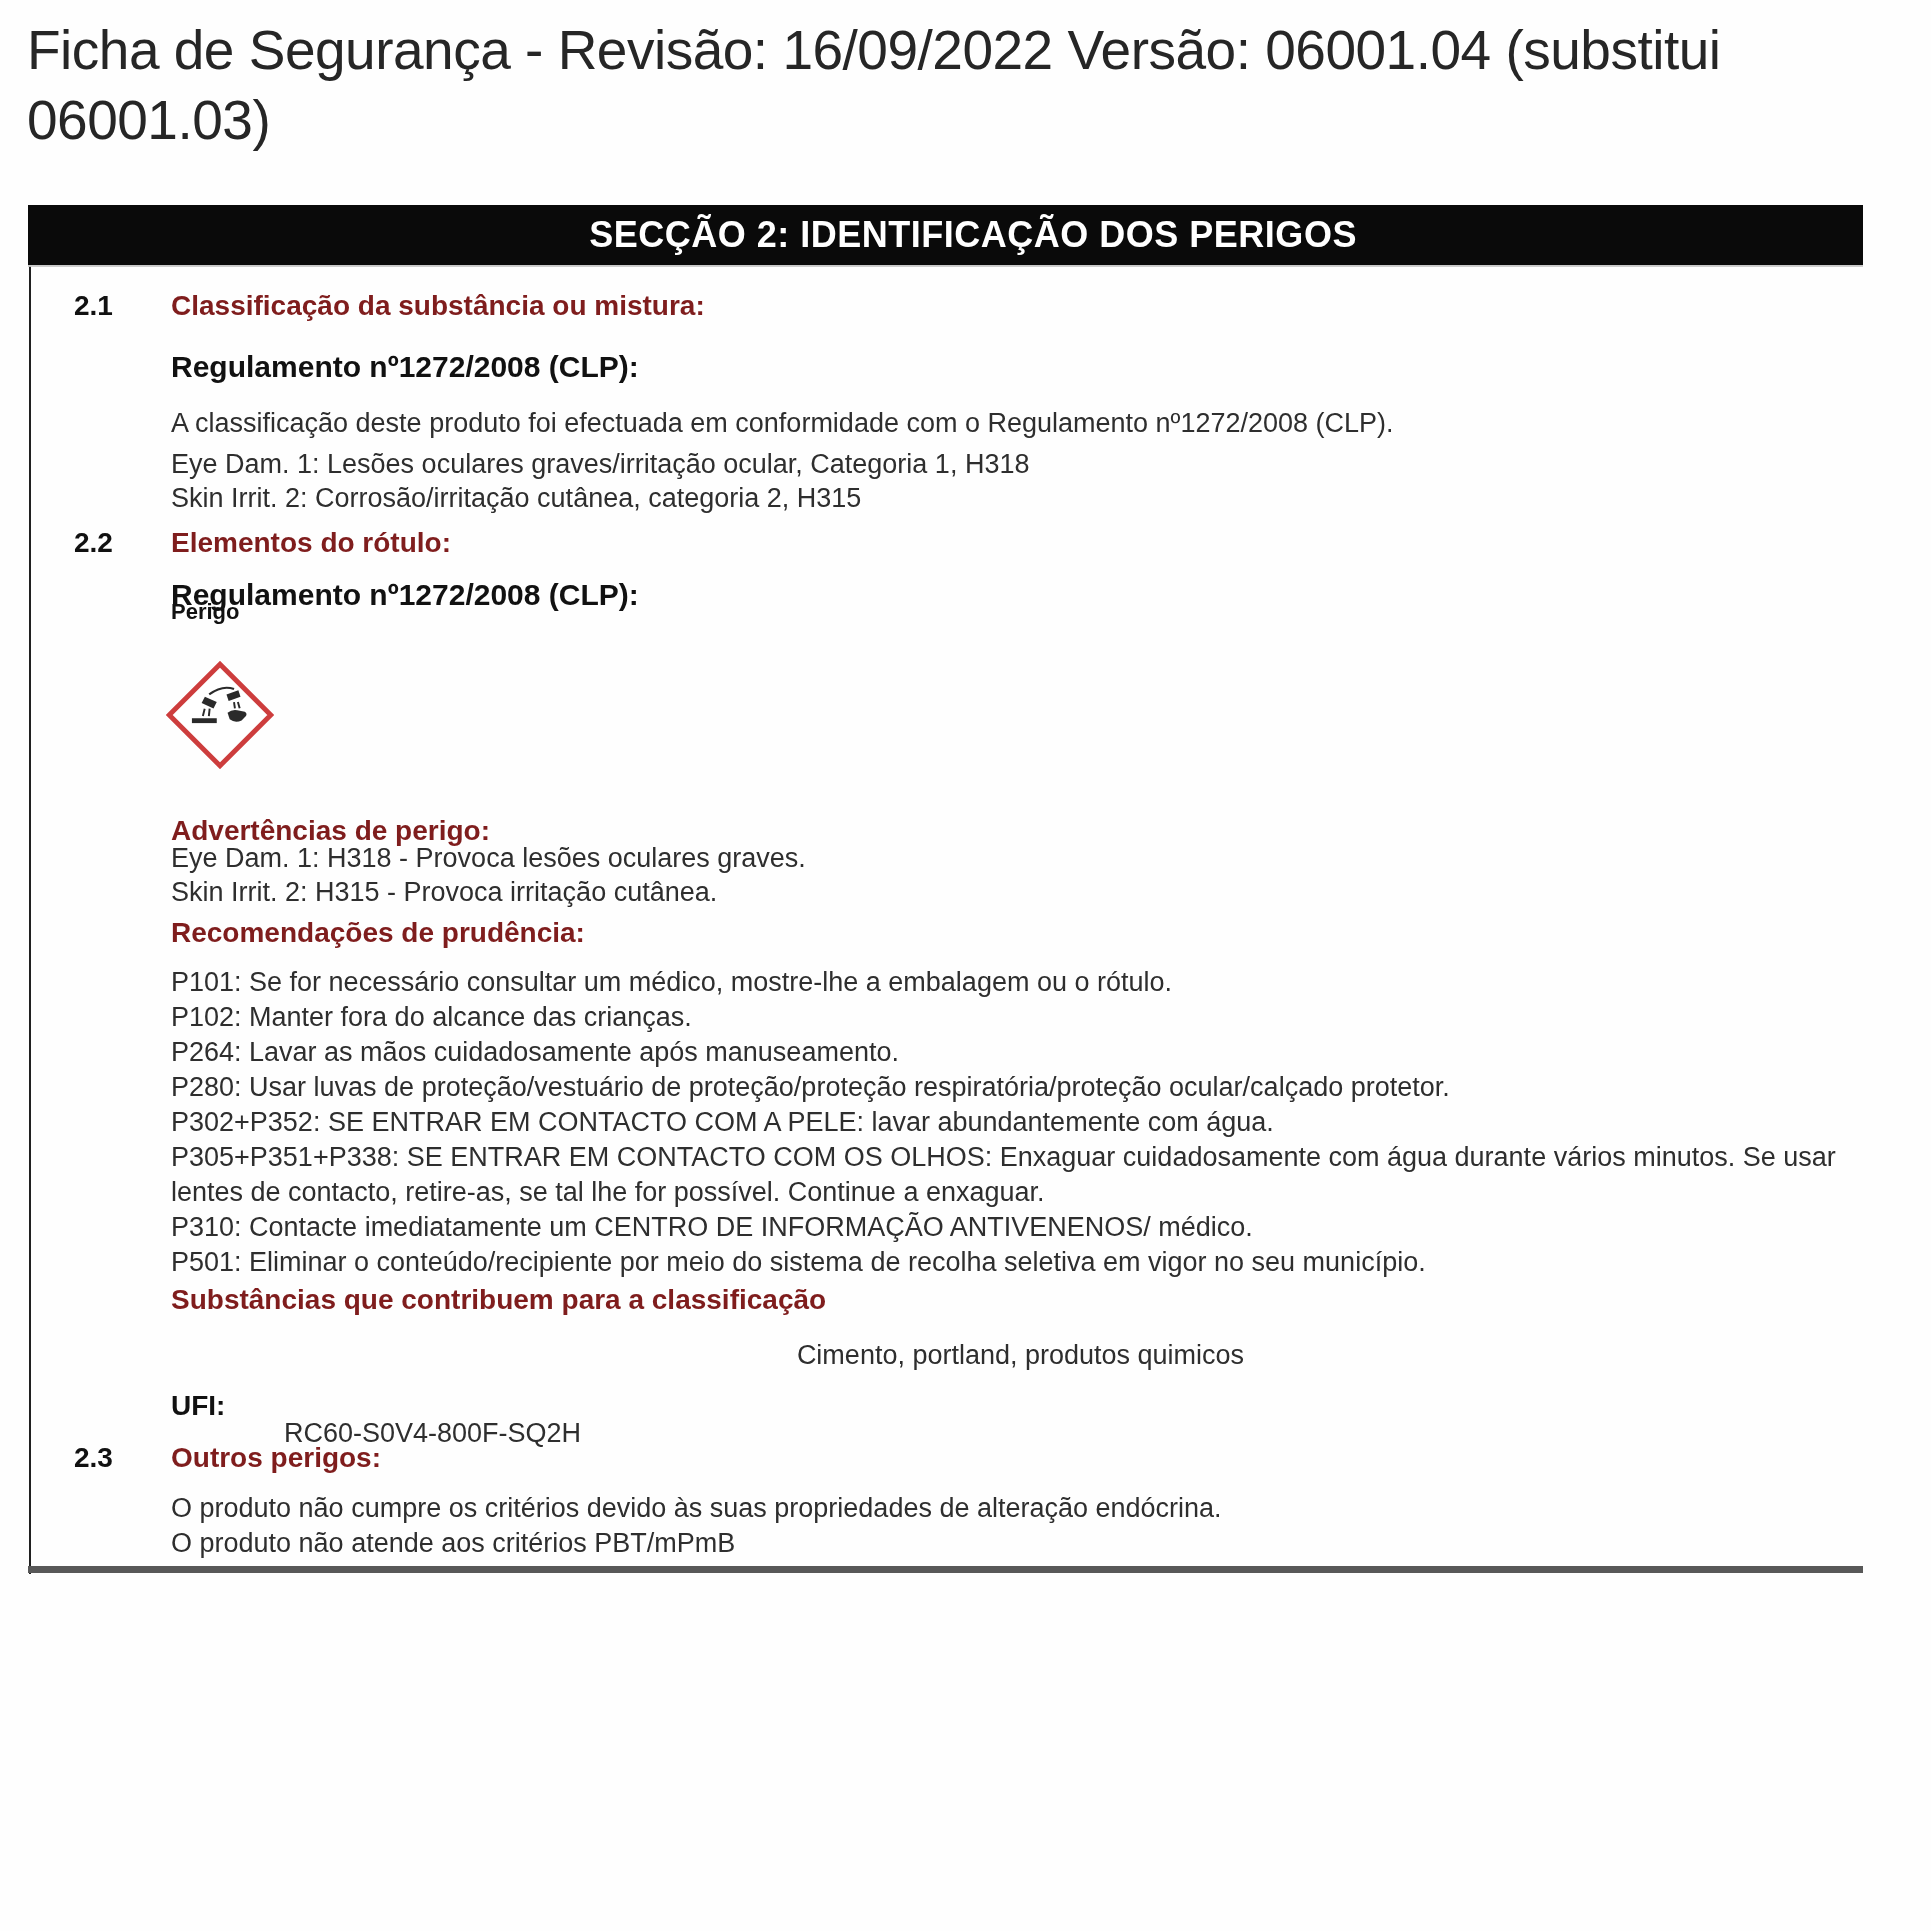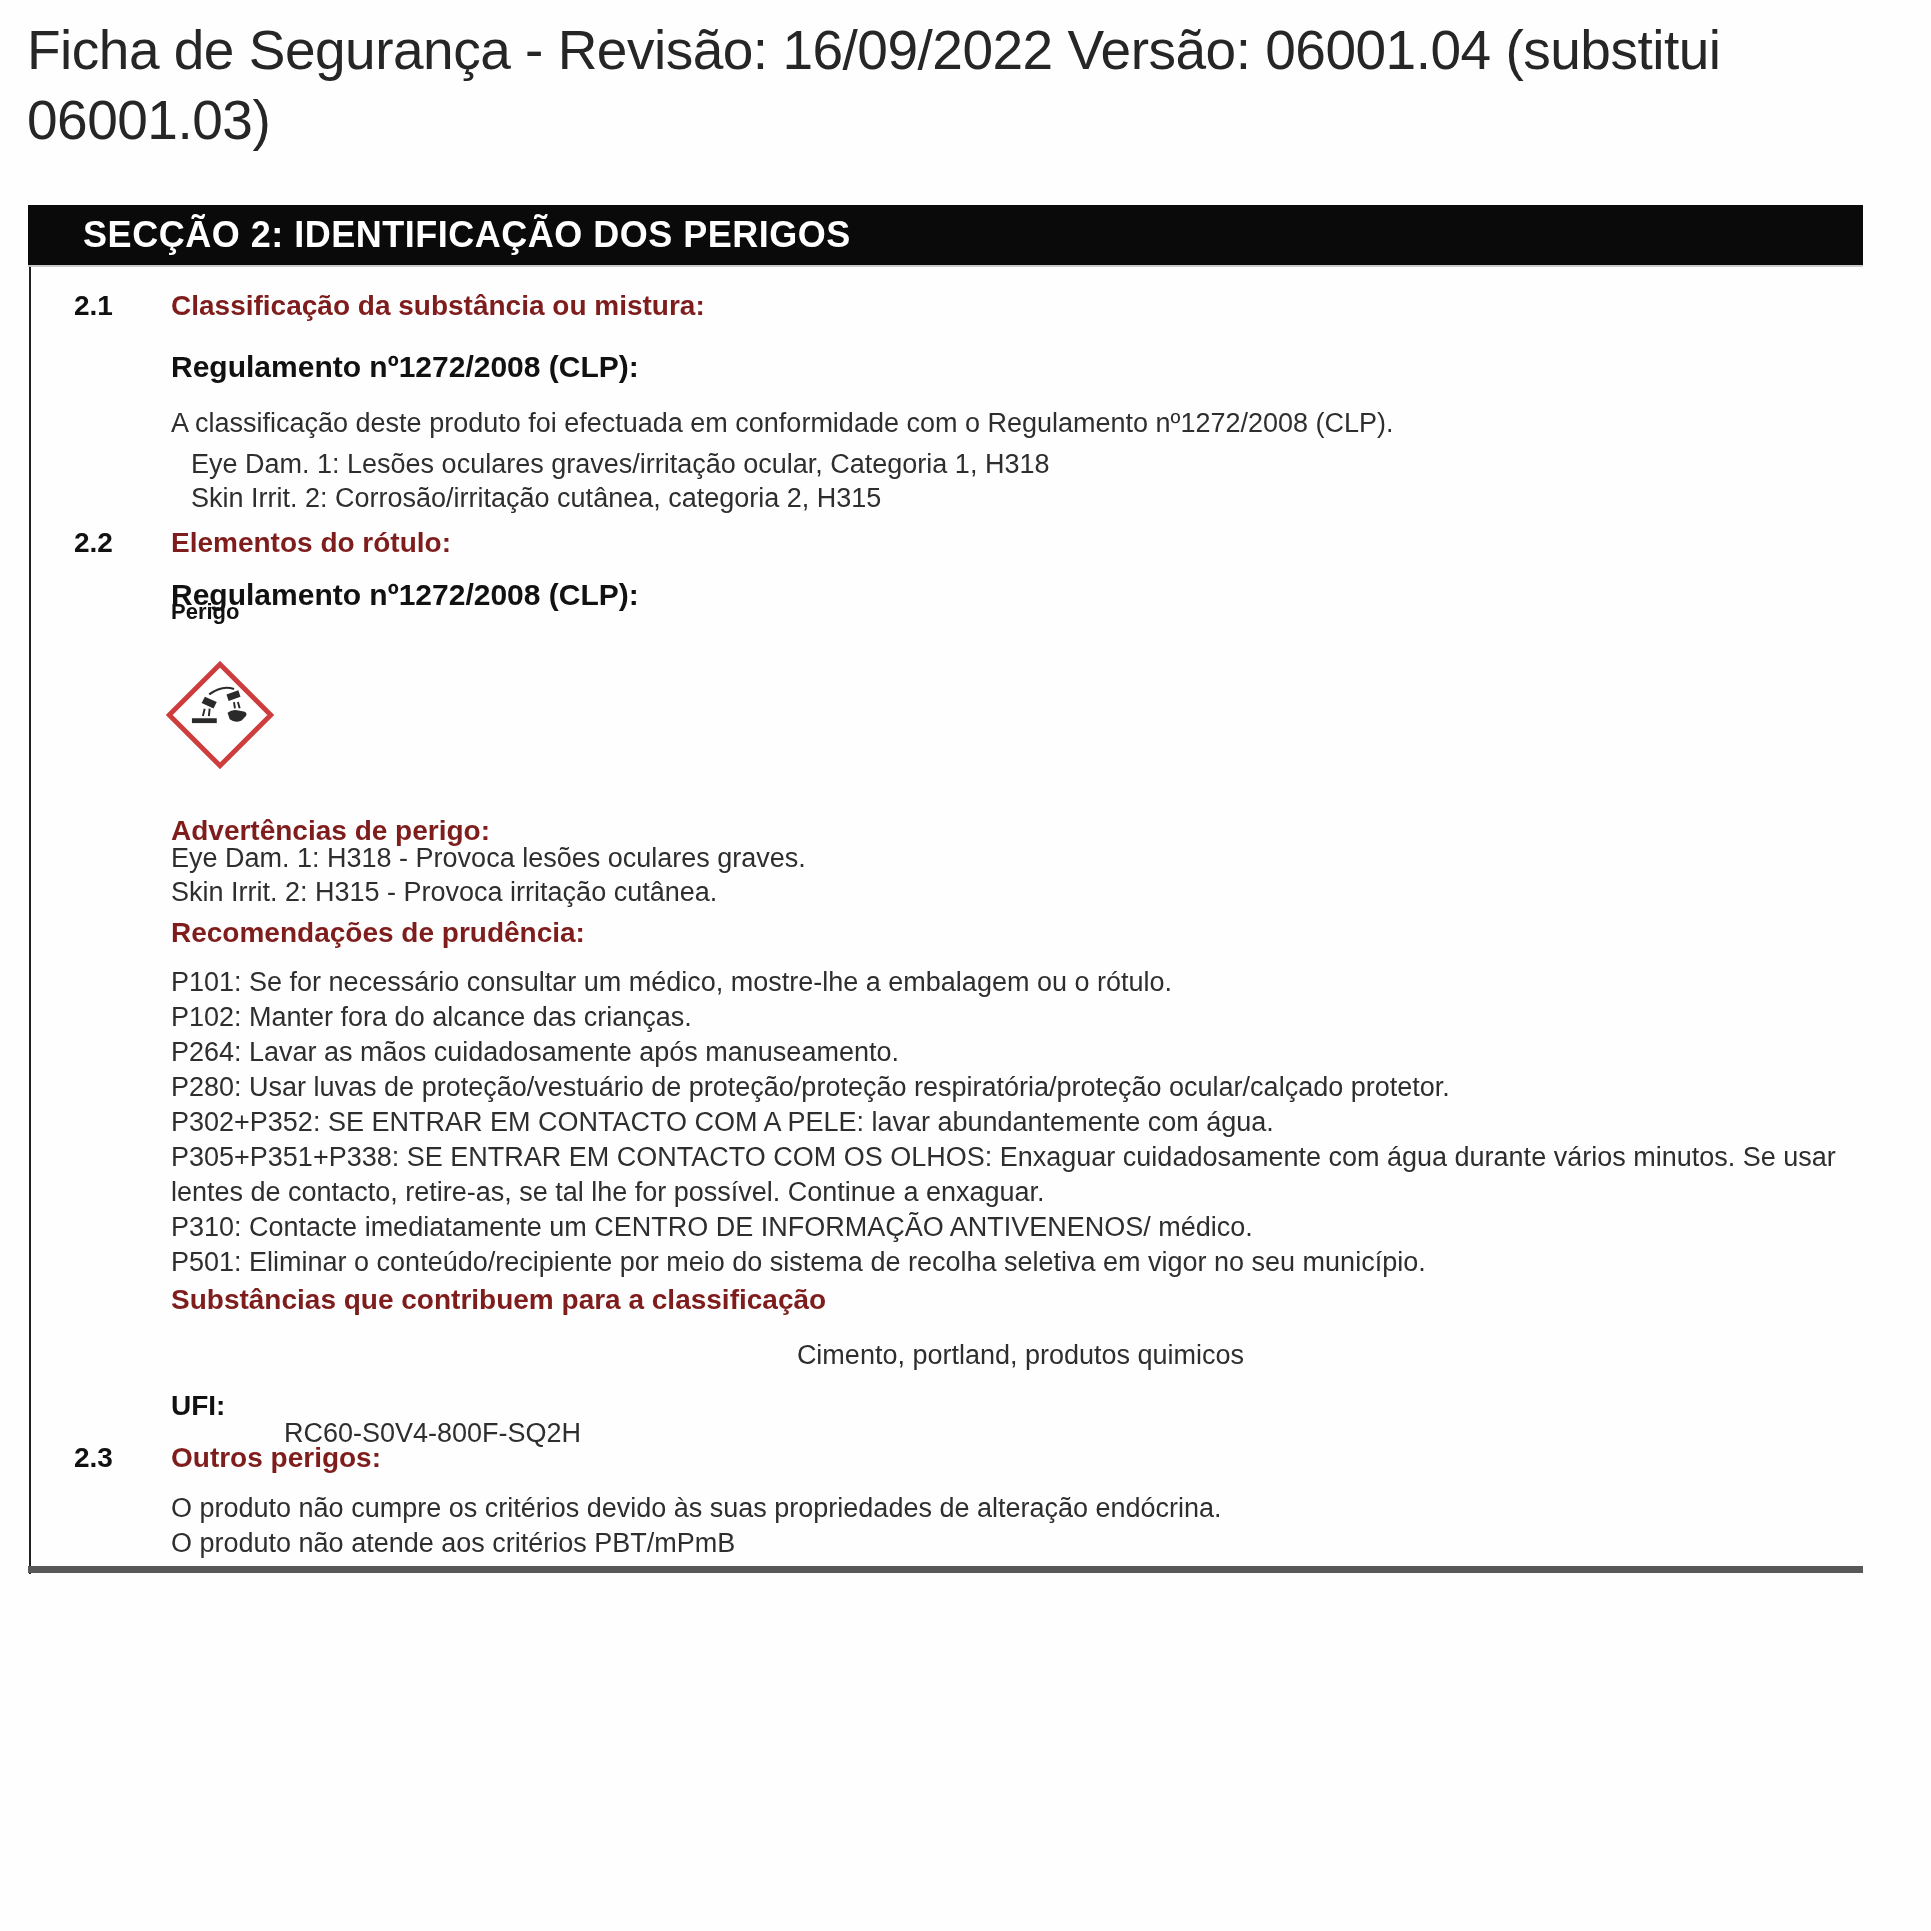--- a/index.html
+++ b/index.html
@@ -22,20 +22,21 @@
   .section-box {
     position:absolute; left:29px; top:205px; width:1834px; height:1369px;
     border-left:2.9px solid #202020; background:transparent;
   }
   .section-bar {
     position:absolute; left:-2.9px; top:0; width:1835px; height:60px;
     background:#0a0a0a; color:#ffffff;
     font-size:36px; font-weight:bold; line-height:60px;
     padding-left:55px; letter-spacing:0.5px;
     box-shadow:0 1.9px 0 #c9c9c9;
+    text-align:center;
   }
   .section-bottom {
     position:absolute; left:-2.9px; top:1361px; width:1835px; height:6.8px;
     background:#585858;
   }
 
   .num {
     position:absolute; left:43px; font-size:28px; font-weight:bold; color:#111;
   }
   .h-sub {
@@ -69,21 +70,21 @@
   <div class="doc-title">Ficha de Segurança - Revisão: 16/09/2022 Versão: 06001.04 (substitui 06001.03)</div>
 
   <div class="section-box">
 
     <div class="section-bar">SECÇÃO 2: IDENTIFICAÇÃO DOS PERIGOS</div>
 
     <div class="num" style="top:85px;">2.1</div>
     <div class="h-sub" style="top:85px;">Classificação da substância ou mistura:</div>
     <div class="h-reg" style="top:145px;">Regulamento nº1272/2008 (CLP):</div>
     <div class="body-text" style="top:201px;">A classificação deste produto foi efectuada em conformidade com o Regulamento nº1272/2008 (CLP).</div>
-    <div class="body-text" style="top:242px; line-height:34px;margin-left:20px;">
+    <div class="body-text" style="top:242px; line-height:34px;">
       <div>Eye Dam. 1: Lesões oculares graves/irritação ocular, Categoria 1, H318</div>
       <div>Skin Irrit. 2: Corrosão/irritação cutânea, categoria 2, H315</div>
     </div>
 
     <div class="num" style="top:322px;">2.2</div>
     <div class="h-sub" style="top:322px;">Elementos do rótulo:</div>
     <div class="h-reg" style="top:373px;">Regulamento nº1272/2008 (CLP):</div>
     <div class="signal-word" style="top:394px;text-align:center;">Perigo</div>
 
     <div class="pictogram">

